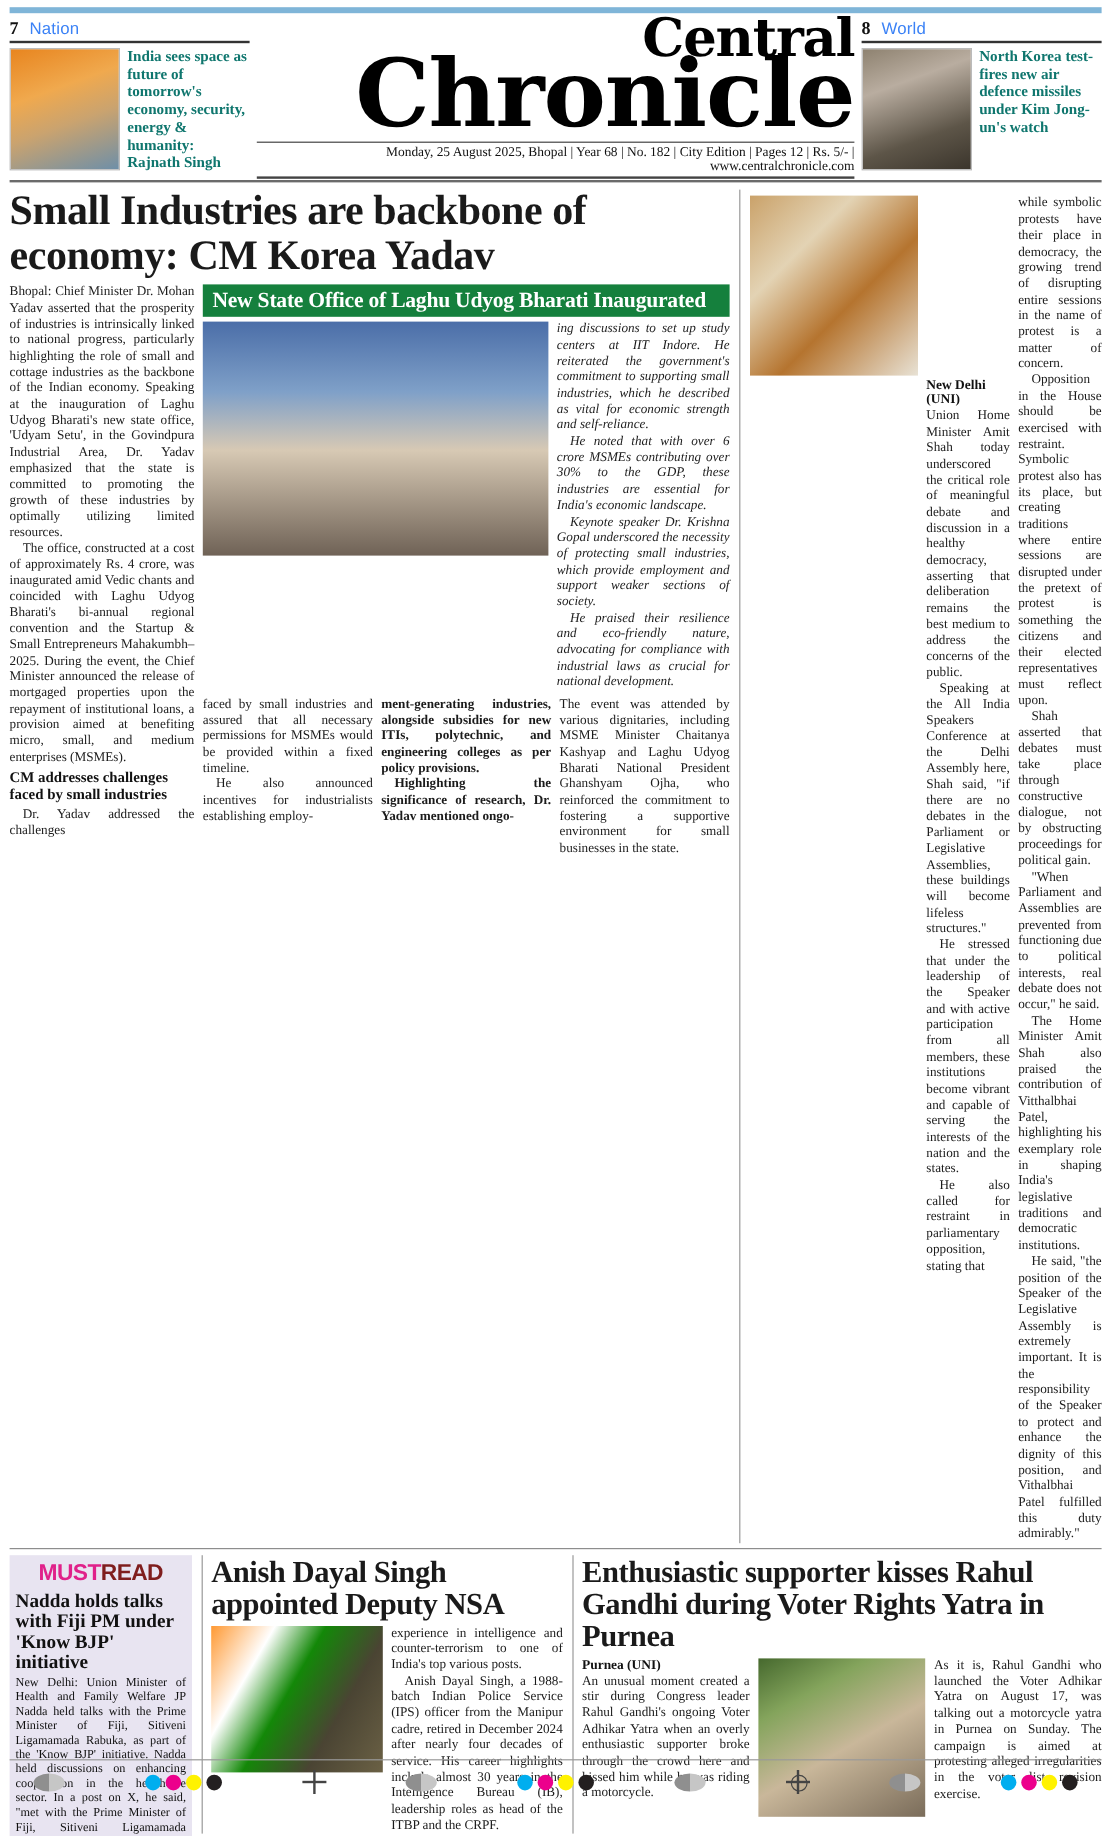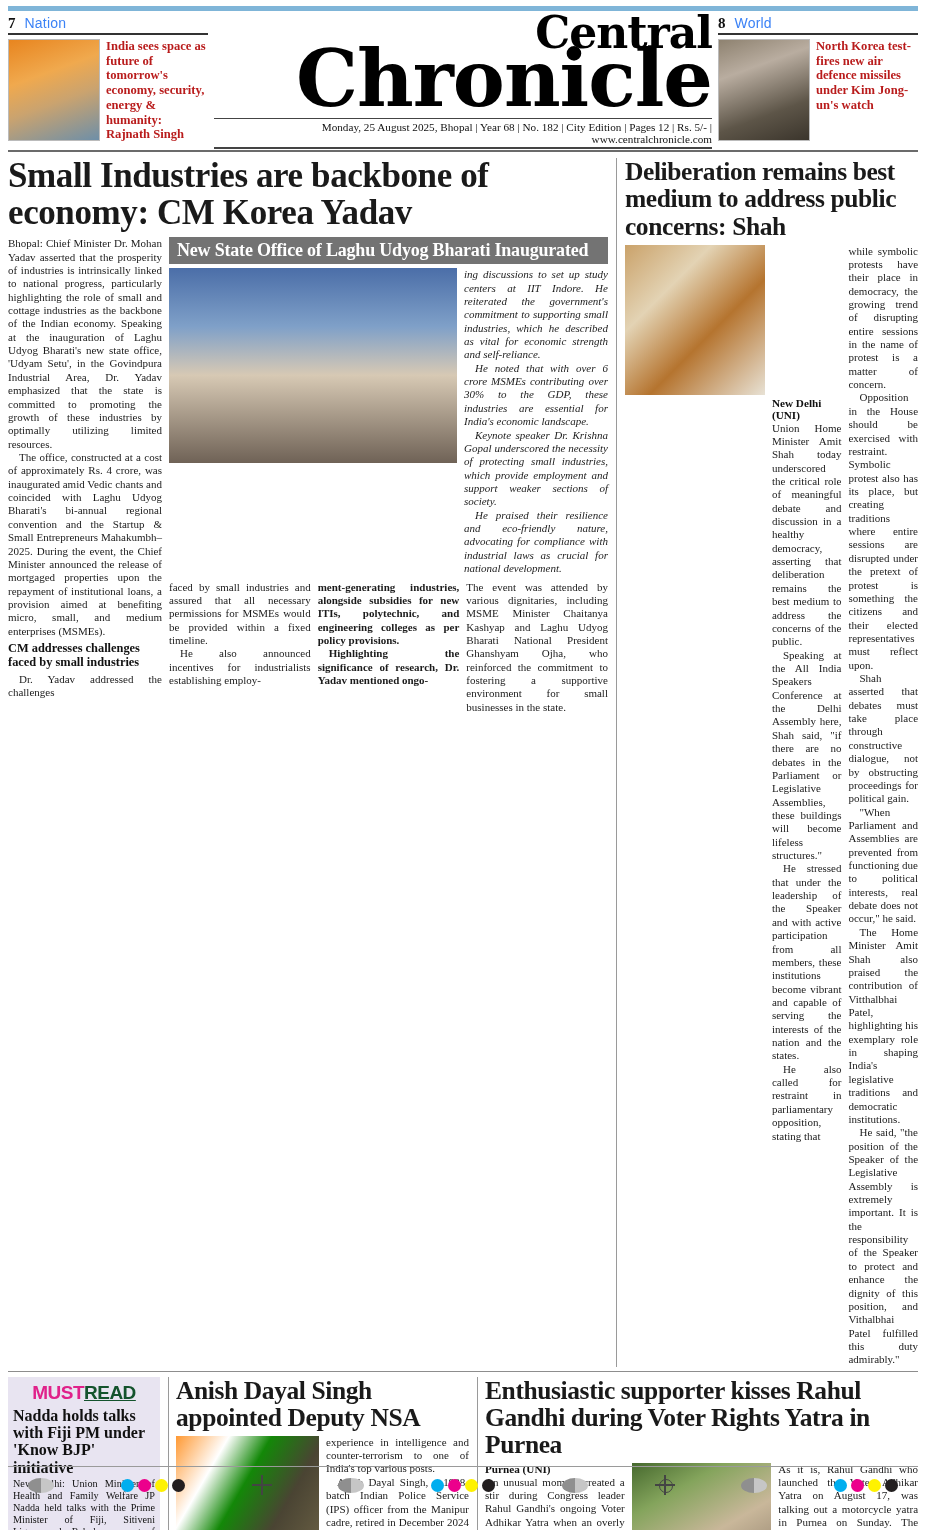--- a/index.html
+++ b/index.html
@@ -17,21 +17,21 @@
   .top-rule2{height:2px;background:#6b6b6b;margin:1px 8px 0 8px;}
 
   
   .masthead{display:flex;align-items:flex-start;padding:4px 8px 0 8px;gap:6px;}
   .promo{width:200px;}
   .promo-head{display:flex;align-items:baseline;gap:9px;border-bottom:2px solid #333;padding-bottom:1px;}
   .promo-num{font-size:15px;font-weight:700;color:#111;font-family:"Liberation Serif",serif;}
   .promo-sec{font-size:14px;font-weight:400;color:#3b82f6;font-family:"Liberation Sans",sans-serif;letter-spacing:.2px;}
   .promo-body{display:flex;gap:6px;margin-top:4px;}
   .promo-img{width:90px;height:100px;flex:0 0 90px;border:1px solid #bbb;}
-  .promo-txt{font-size:12.6px;line-height:1.17;font-weight:700;font-family:"Liberation Serif",serif;color:#b91c1c;}
+  .promo-txt{font-size:12.6px;line-height:1.17;font-weight:700;font-family:"Liberation Serif",serif;color:#0f766e;}
 
   .center-mast{flex:1;text-align:right;padding-top:0px;}
   .mast-title{
     font-family:"DejaVu Serif", serif;
     font-weight:700;
     line-height:.84;
     color:#000;
     letter-spacing:-1px;
   }
   .mast-c1{font-size:44px;display:block;}
@@ -50,36 +50,36 @@
   
   .hl{font-family:"Liberation Serif",serif;font-weight:700;color:#1a1a1a;letter-spacing:-.4px;}
   .hl-xl{font-size:35px;line-height:1.04;}
   .hl-lg{font-size:25.5px;line-height:1.06;}
   .byline{font-size:11.2px;font-weight:700;font-family:"Liberation Serif",serif;margin-bottom:1px;}
   .bodytxt{font-size:11px;line-height:1.215;text-align:justify;font-family:"Liberation Serif",serif;color:#1b1b1b;}
   .bodytxt p{margin:0;text-indent:11px;}
   .bodytxt p.first{text-indent:0;}
   .subhead{font-size:12.4px;font-weight:700;text-align:left;line-height:1.12;margin:4px 0 3px 0;}
 
-  .greenbar{background:#737373;color:#fff;font-weight:700;font-size:18px;
+  .greenbar{background:#15803d;color:#fff;font-weight:700;font-size:18px;
             font-family:"Liberation Serif",serif;padding:3px 8px;letter-spacing:-.2px;}
 
   .vline{border-left:1px solid #9a9a9a;}
   .hr-thin{border-top:1px solid #8d8d8d;}
 
   
   .lead-wrap{display:flex;padding:6px 8px 0 8px;gap:8px;}
   .lead-left{width:606px;}
   .lead-right{width:296px;}
 
   
   .sidebar{background:#e8e4f1;width:152px;padding:4px 5px 5px 5px;box-sizing:border-box;}
   .mustread{text-align:center;font-family:"Liberation Sans",sans-serif;font-weight:700;font-size:19px;letter-spacing:-.5px;margin:1px 0 3px 0;}
   .mr-a{color:#e0218a;}
-  .mr-b{color:#14532d;text-decoration:underline;}
+  .mr-b{color:#7f1d1d;}
   .sb-hl{font-size:16px;font-weight:700;line-height:1.08;font-family:"Liberation Serif",serif;margin:3px 0 2px 0;}
   .sb-body{font-size:10.2px;line-height:1.185;text-align:justify;font-family:"Liberation Serif",serif;}
   .sb-body p{margin:0;}
 
   
   .regstrip{position:absolute;left:0;right:0;bottom:0;height:70px;}
   .reg-line{border-top:1px solid #9a9a9a;margin:0 8px;}
   .reg-row{display:flex;align-items:center;justify-content:space-between;padding:8px 28px 0 28px;}
   .grayball{width:26px;height:15px;border-radius:50%;background:linear-gradient(to right,#8f8f8f 50%,#c6c6c6 50%);}
   .cmyk{display:flex;gap:4px;}
@@ -186,21 +186,20 @@
               <div class="bodytxt">
                 <p class="first"><span>The event was attended by various dignitaries, including MSME Minister Chaitanya Kashyap and Laghu Udyog Bharati National President Ghanshyam Ojha, who reinforced the commitment to fostering a supportive environment for small businesses in the state.</span></p>
               </div>
             </div>
           </div>
         </div>
       </div>
     </div>
 
     <div class="lead-right vline" style="padding-left:8px;">
-      <div class="hl hl-lg">Deliberation remains best medium to address public concerns: Shah</div>
       <div class="ph shah" style="height:150px;margin-top:5px;width:140px;float:left;margin-right:7px;"></div>
       <div style="display:flex;gap:7px;margin-top:5px;">
         <div style="flex:1;">
           <div style="height:152px;"></div>
           <div class="byline">New Delhi (UNI)</div>
           <div class="bodytxt">
             <p class="first"><span>Union Home Minister Amit Shah today underscored the critical role of meaningful debate and discussion in a healthy democracy, asserting that deliberation remains the best medium to address the concerns of the public.</span></p>
             <p><span>Speaking at the All India Speakers Conference at the Delhi Assembly here, Shah said, "if there are no debates in the Parliament or Legislative Assemblies, these buildings will become lifeless structures."</span></p>
             <p><span>He stressed that under the leadership of the Speaker and with active participation from all members, these institutions become vibrant and capable of serving the interests of the nation and the states.</span></p>
             <p><span>He also called for restraint in parliamentary opposition, stating that</span></p>

